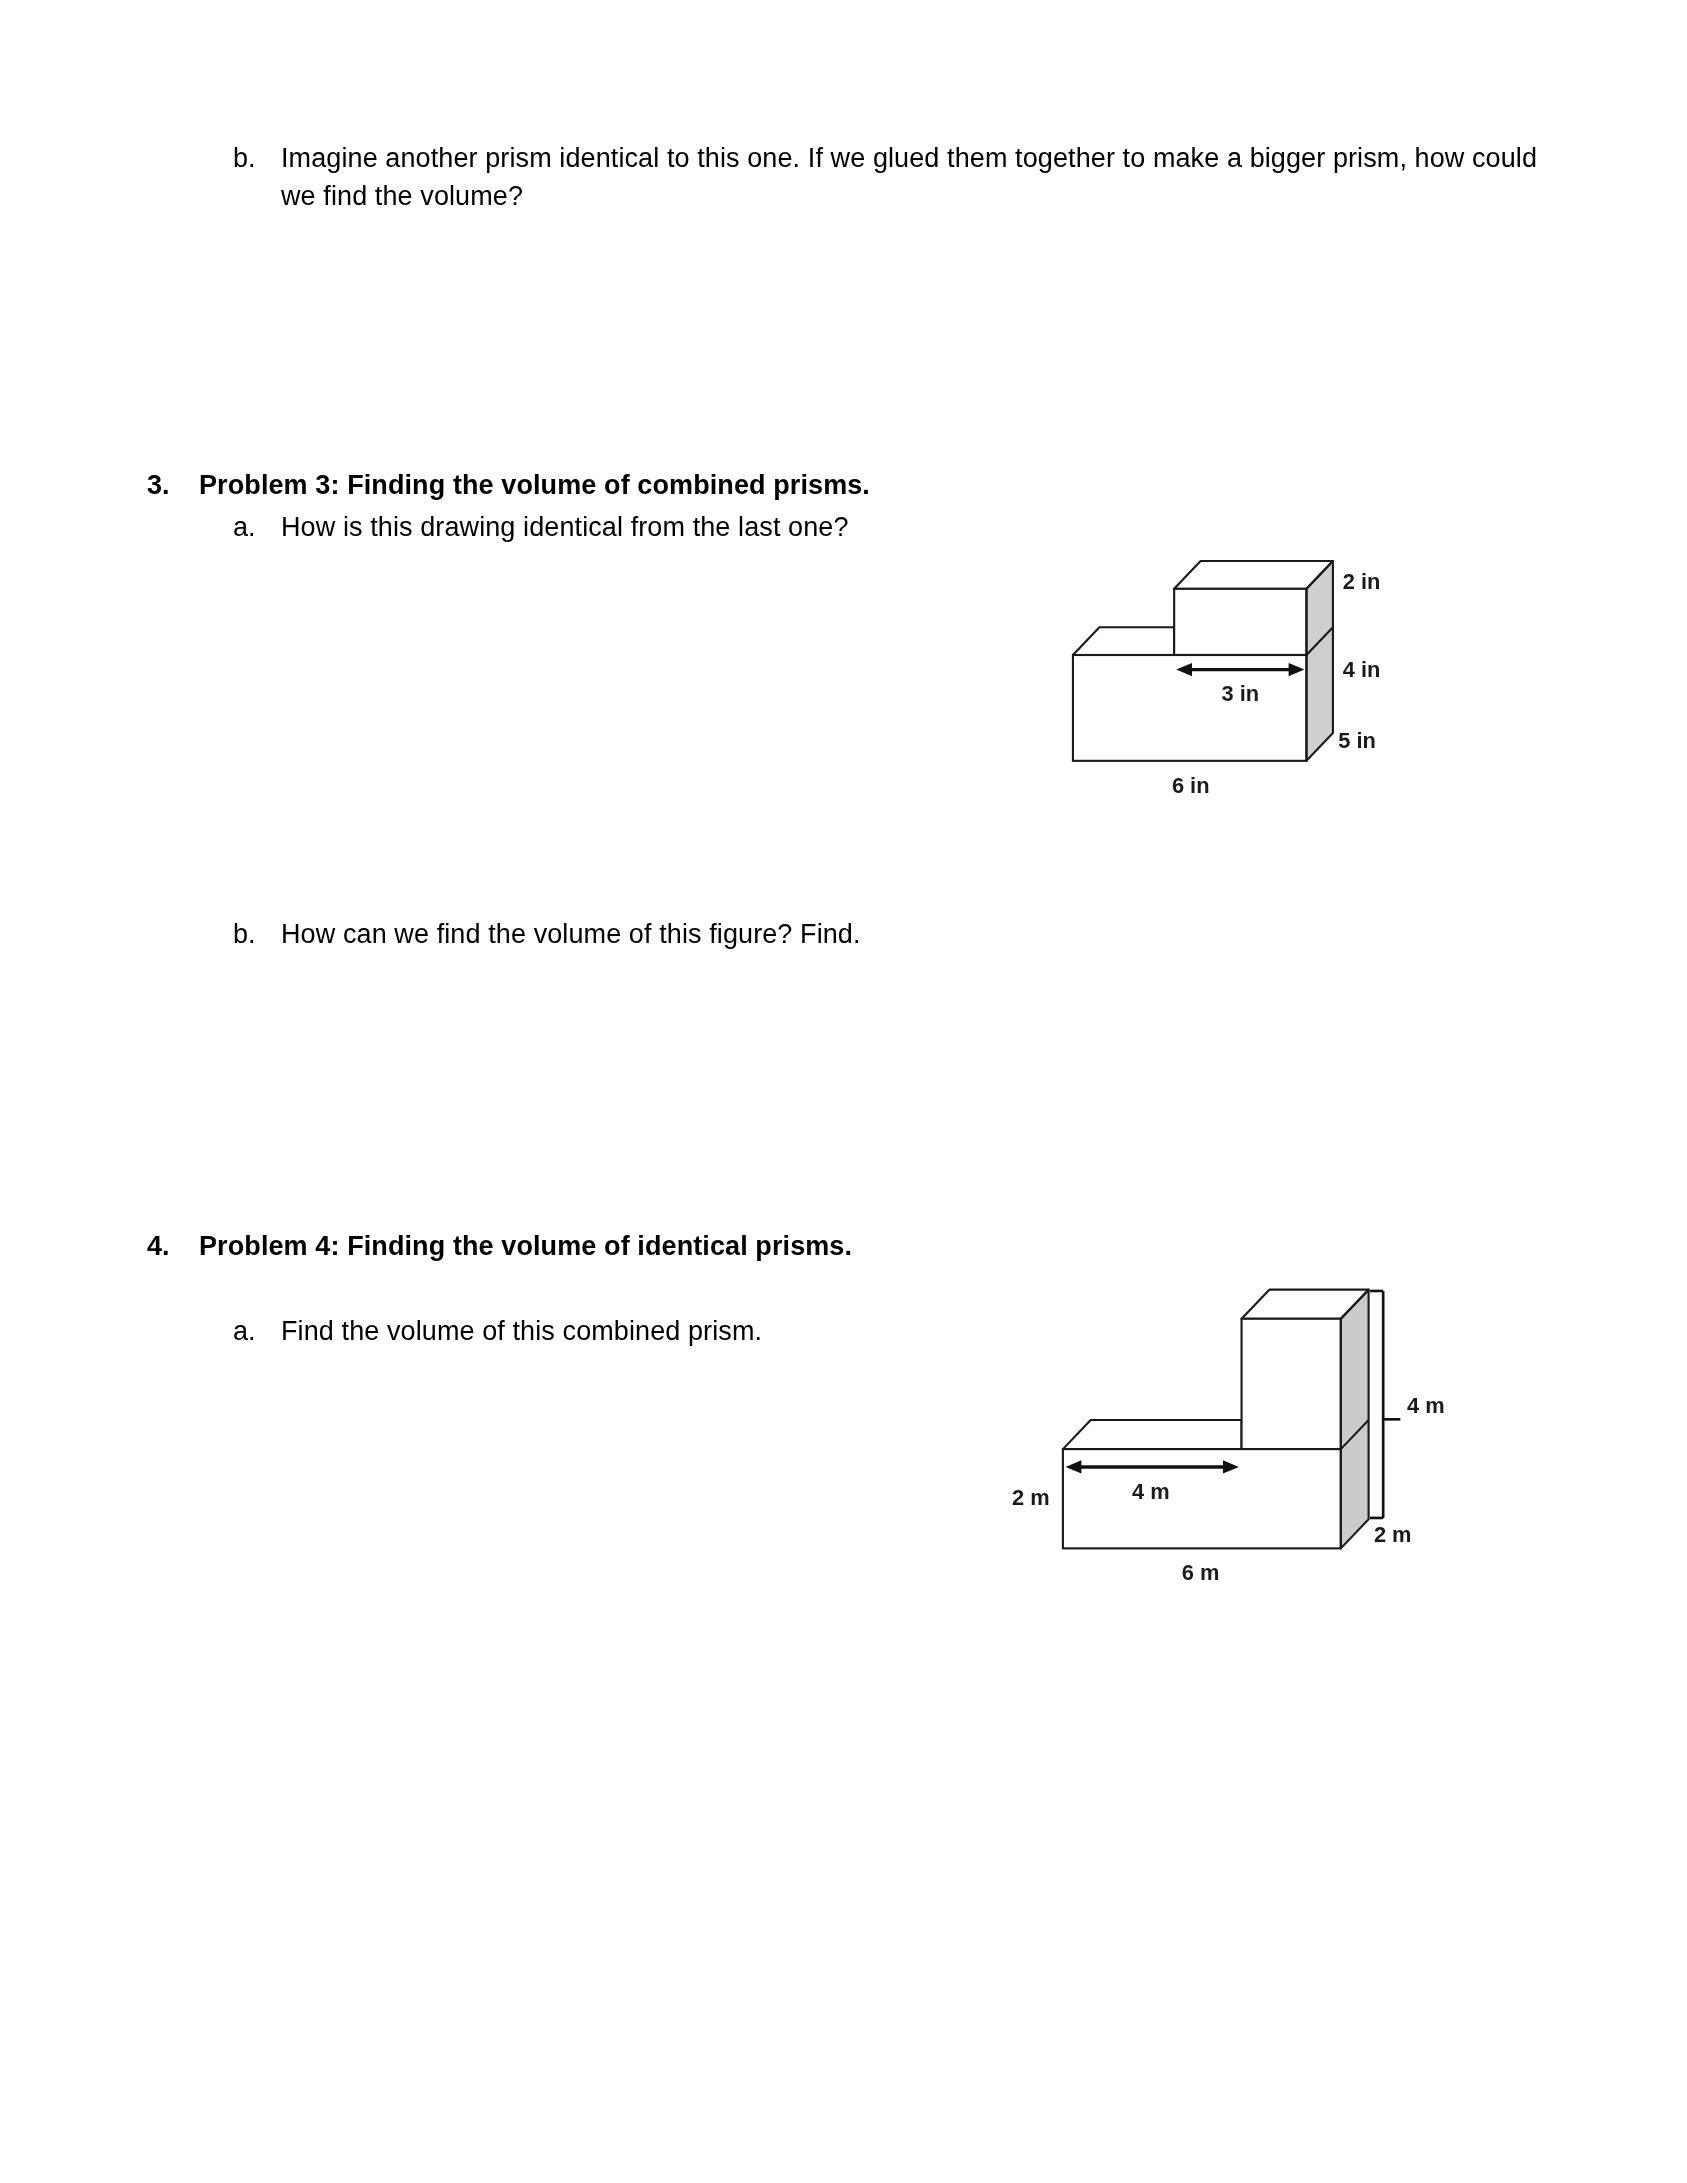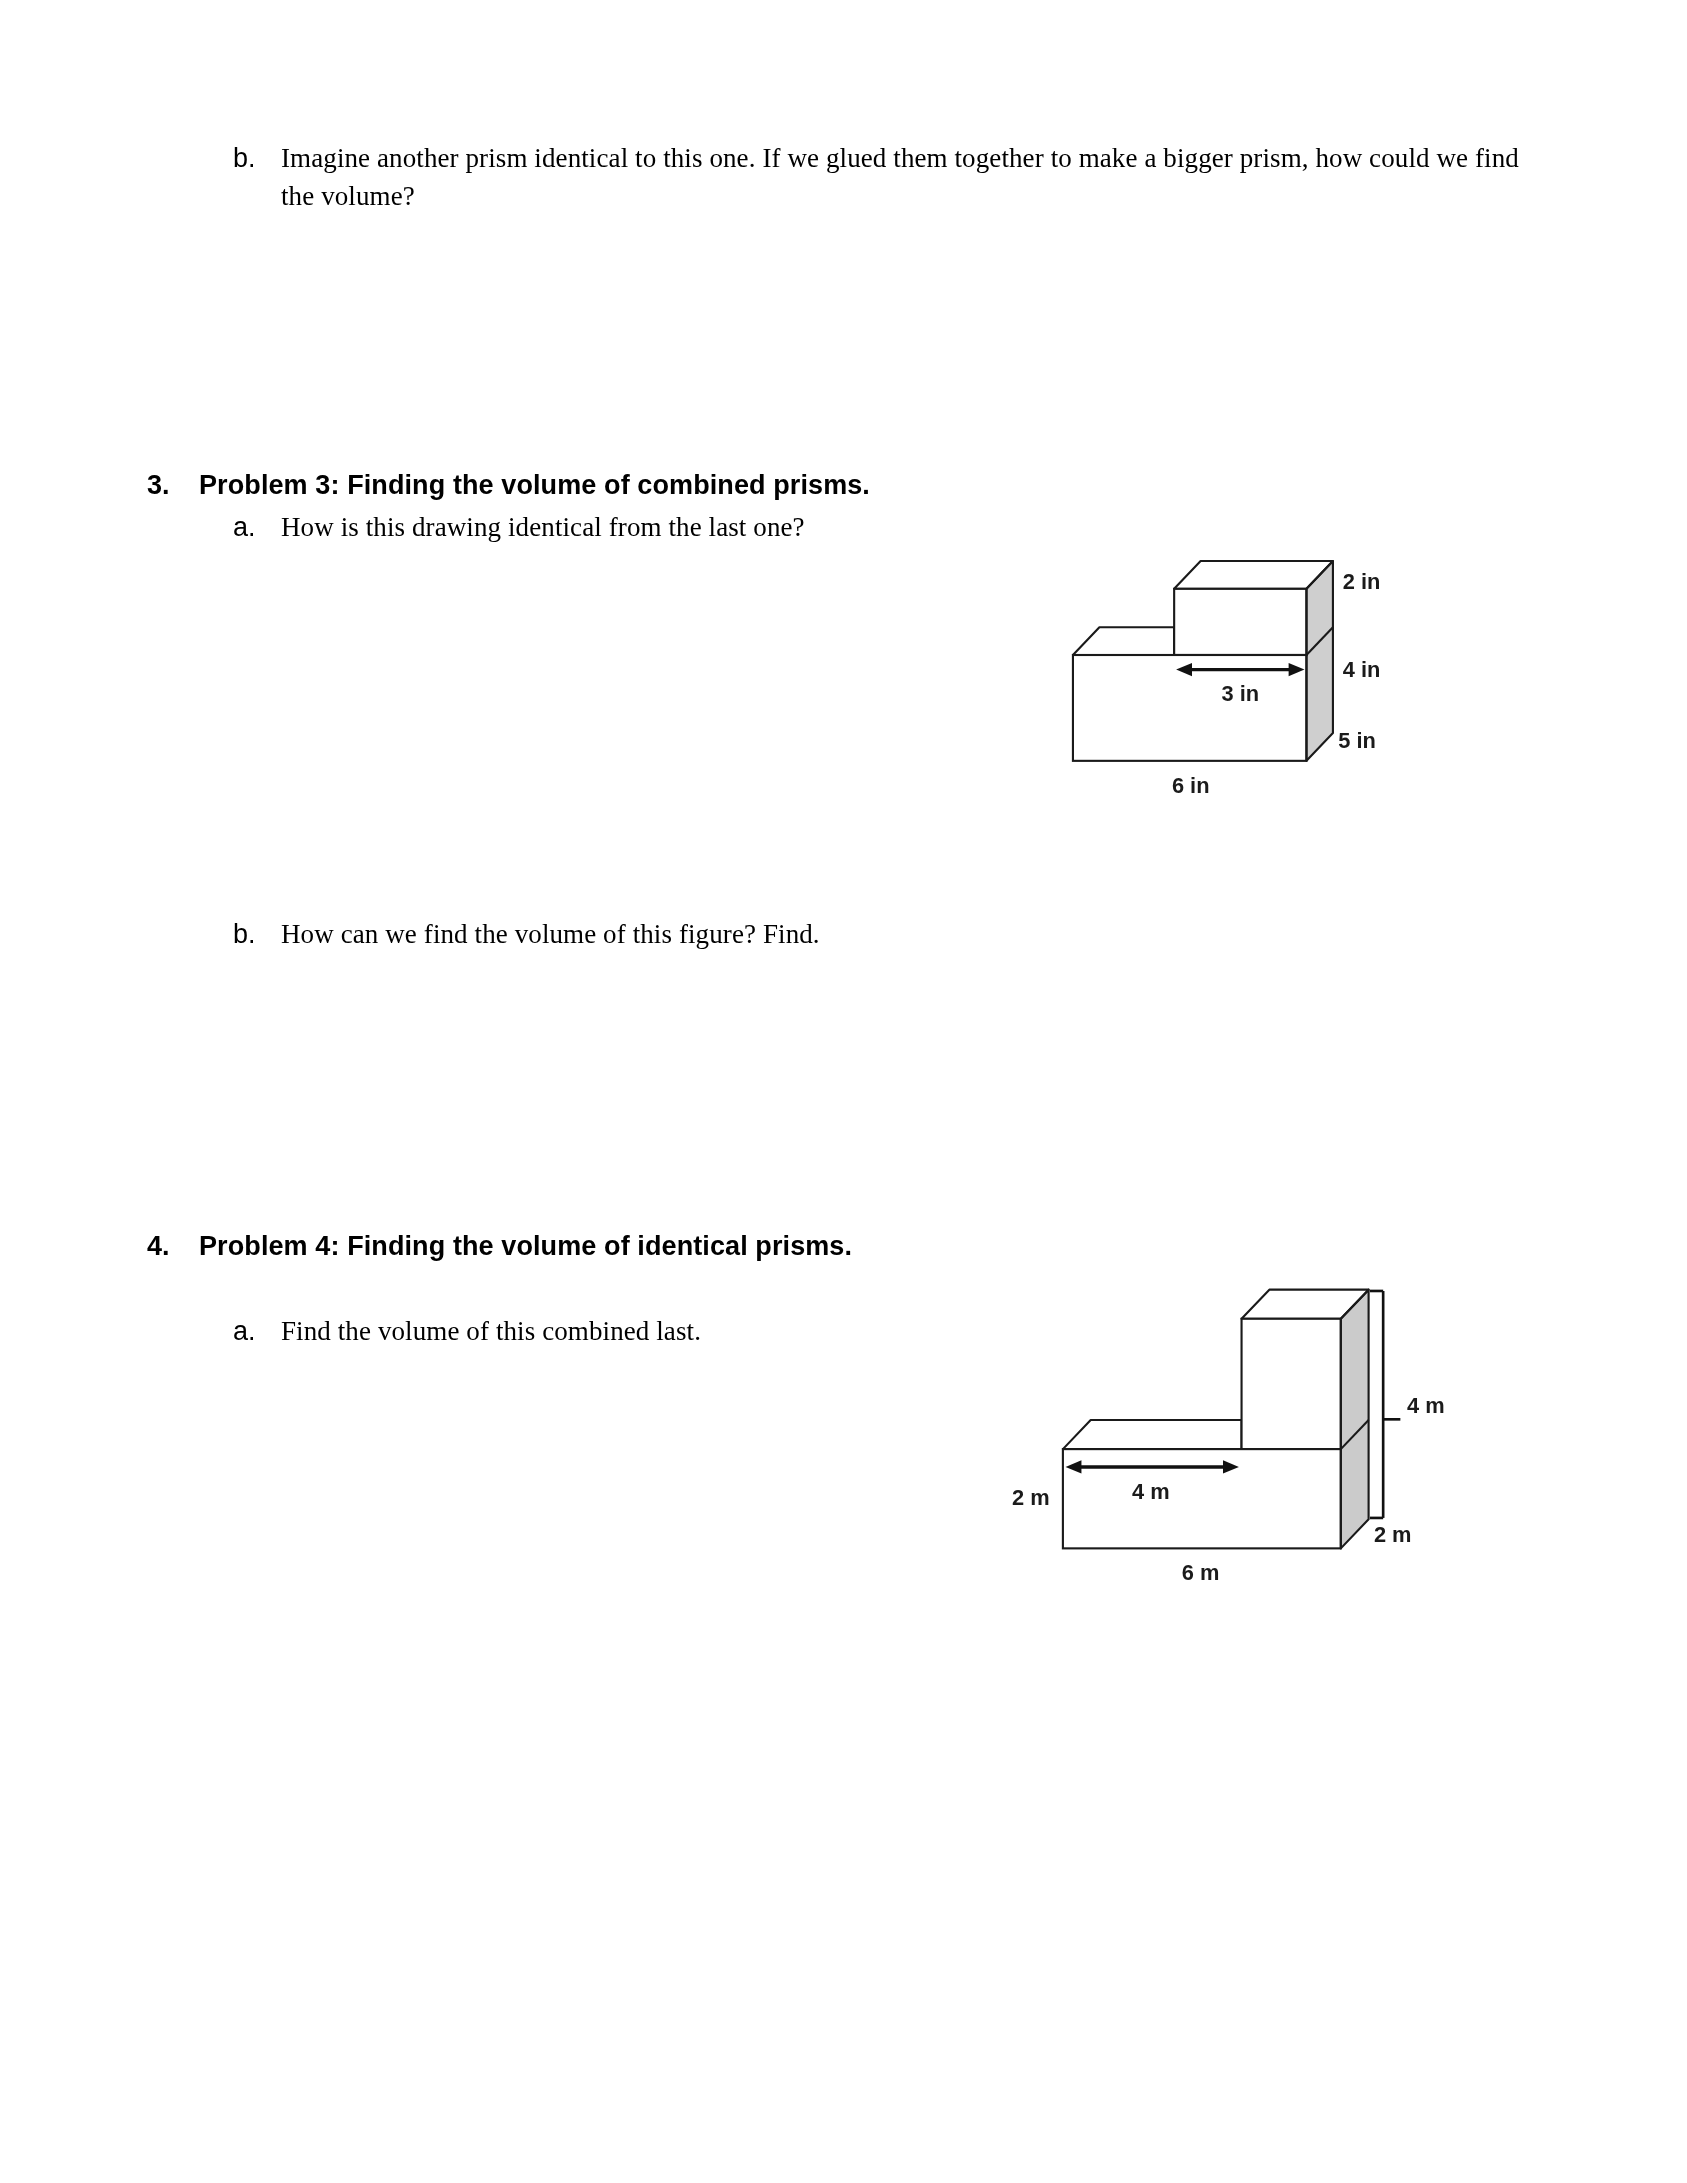--- a/index.html
+++ b/index.html
@@ -27,21 +27,20 @@
     line-height: 1.40;
     letter-spacing: 0.1px;
   }
   .sub-item .marker {
     flex: 0 0 auto;
     width: 48px;
     text-align: left;
   }
   .sub-item .body {
     flex: 1 1 auto;
-    font-family: Liberation Serif, serif;
   }
 
   .num-item {
     position: absolute;
     display: flex;
     align-items: flex-start;
     font-size: 27px;
     line-height: 1.42;
     font-weight: bold;
     letter-spacing: 0.1px;
@@ -128,21 +127,21 @@
     <span class="body">How can we find the volume of this figure? Find.</span>
   </div>
 
   <div class="num-item" style="left:147px; top:1227px; width:708px;">
     <span class="marker">4.</span>
     <span class="body">Problem 4: Finding the volume of identical prisms.</span>
   </div>
 
   <div class="sub-item" style="left:233px; top:1313px; width:728px;">
     <span class="marker">a.</span>
-    <span class="body">Find the volume of this combined last.</span>
+    <span class="body">Find the volume of this combined prism.</span>
   </div>
 
   <div class="figure" style="left:1002px; top:1287px; width:450px; height:311px;">
     <svg width="450" height="311" viewBox="0 0 680 470" xmlns="http://www.w3.org/2000/svg">
 
       <polygon points="512,48 554,4 554,351 512,395" fill="#cbcbcb" stroke="none"></polygon>
 
       <polygon points="362,48 404,4 554,4 512,48" fill="#ffffff" stroke="#1a1a1a" stroke-width="3.2" stroke-linejoin="round"></polygon>
 
       <polygon points="92,245 134,201 362,201 362,245" fill="#ffffff" stroke="#1a1a1a" stroke-width="3.2" stroke-linejoin="round"></polygon>

